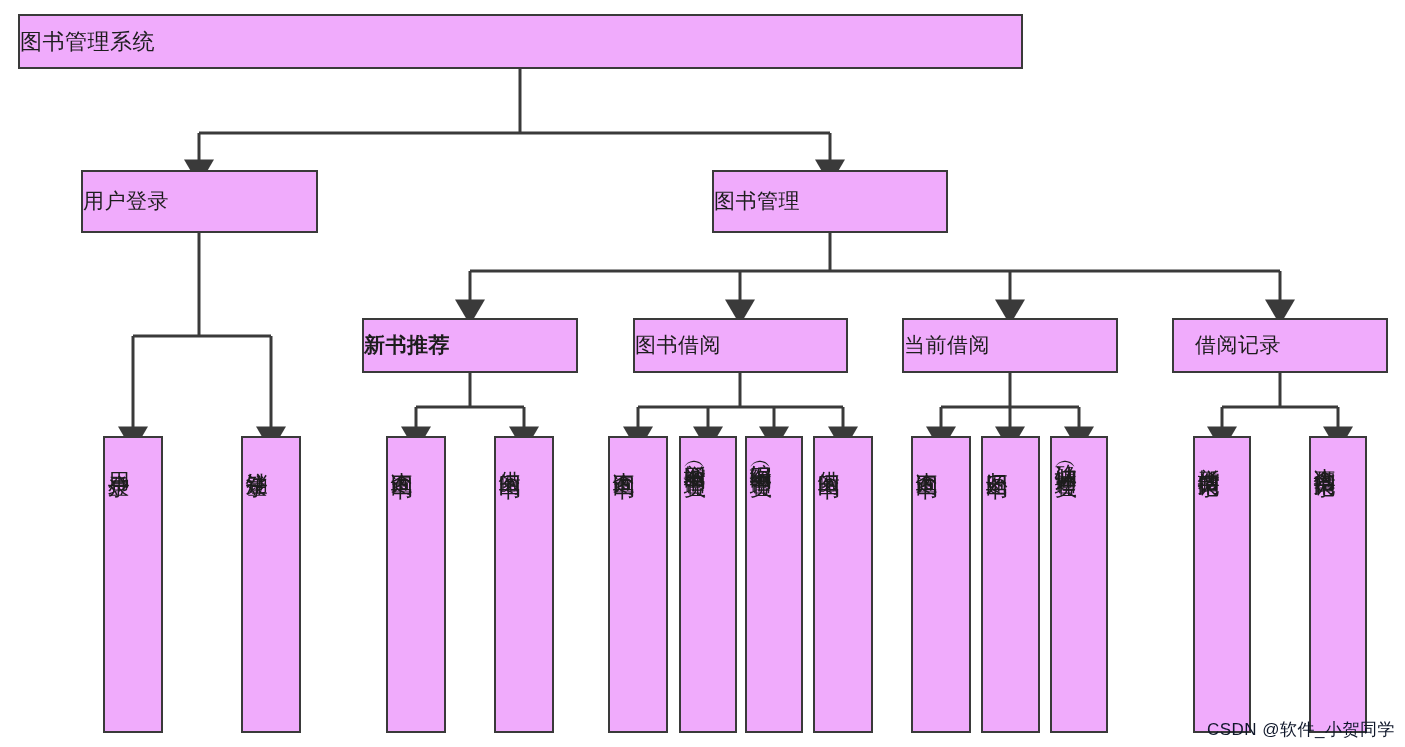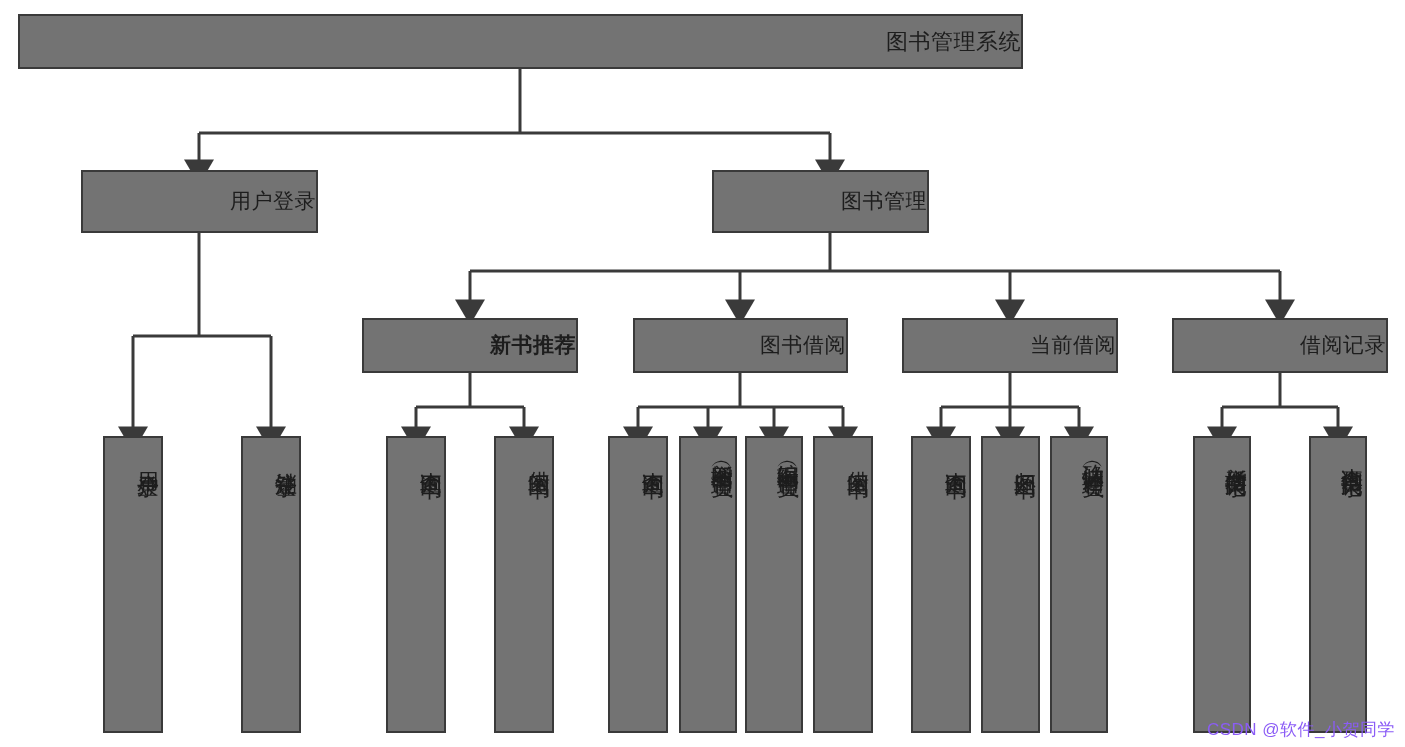--- a/index.html
+++ b/index.html
@@ -22,25 +22,25 @@
     position: absolute;
     left: 0;
     top: 0;
     width: 1405px;
     height: 747px;
     pointer-events: none;
   }
   .node {
     position: absolute;
     box-sizing: border-box;
-    background: #737373;
+    background: #f0abfc;
     border: 2px solid #3a3a3a;
     display: flex;
     align-items: center;
-    justify-content: flex-end;
+    justify-content: flex-start;
     color: #1d1d1d;
   }
   .node-label {
     display: block;
     text-align: center;
     line-height: 1.18;
     white-space: nowrap;
   }
   .node.horizontal .node-label {
     font-size: 21px;
@@ -60,21 +60,21 @@
     font-size: 22px;
     line-height: 1.22;
     letter-spacing: 2px;
     white-space: nowrap;
   }
   #watermark {
     position: absolute;
     right: 10px;
     bottom: 6px;
     font-size: 17px;
-    color: #8b5cf6;
+    color: #0f172a;
     letter-spacing: 0.5px;
     white-space: nowrap;
     pointer-events: none;
   }
 </style>
 </head>
 <body>
 
 <div id="diagram-root">
 
@@ -129,21 +129,21 @@
   </svg>
 
   <div class="node root horizontal" style="left:18px; top:14px; width:1005px; height:55px;">
     <span class="node-label">图书管理系统</span>
   </div>
 
   <div class="node horizontal" style="left:81px; top:170px; width:237px; height:63px;">
     <span class="node-label">用户登录</span>
   </div>
 
-  <div class="node horizontal" style="left:712px; top:170px; width:217px; height:63px;">
+  <div class="node horizontal" style="left:712px; top:170px; width:236px; height:63px;">
     <span class="node-label">图书管理</span>
   </div>
 
   <div class="node horizontal" style="left:362px; top:318px; width:216px; height:55px;font-weight:bold;">
     <span class="node-label">新书推荐</span>
   </div>
 
   <div class="node horizontal" style="left:633px; top:318px; width:215px; height:55px;">
     <span class="node-label">图书借阅</span>
   </div>

